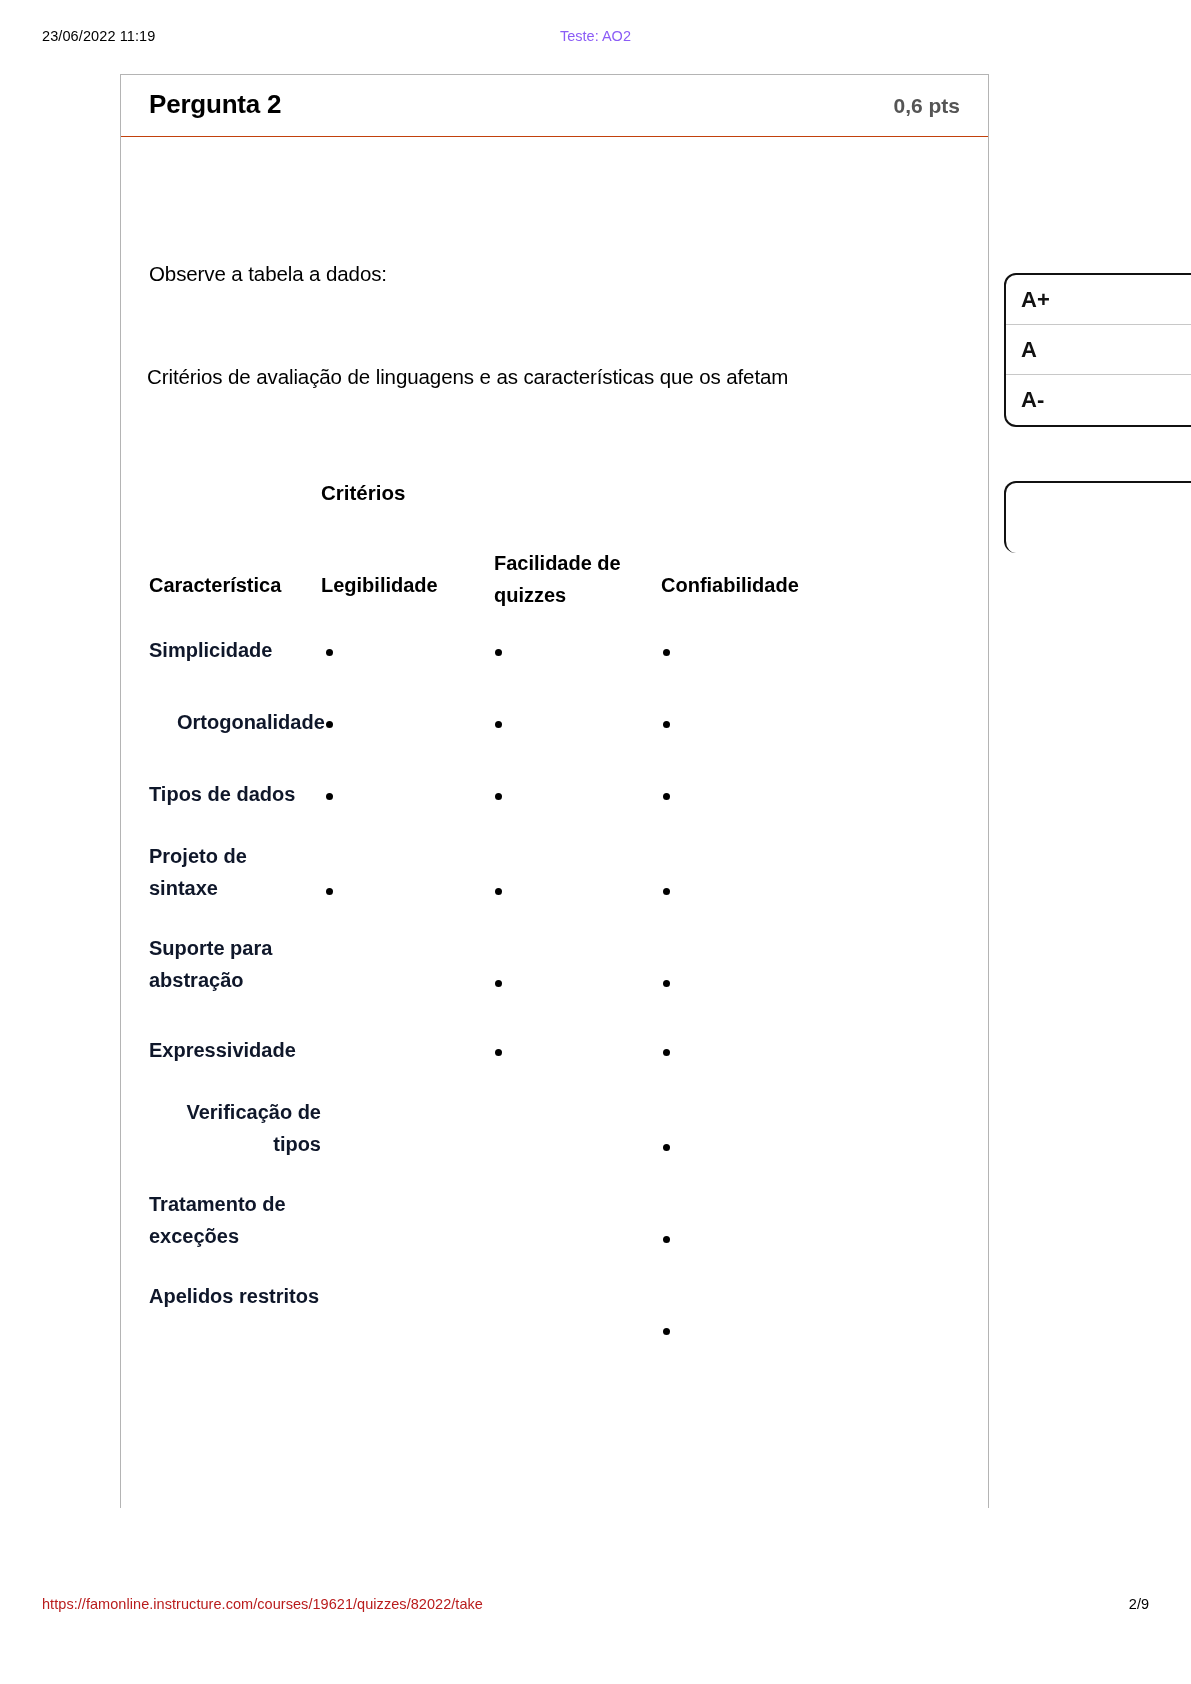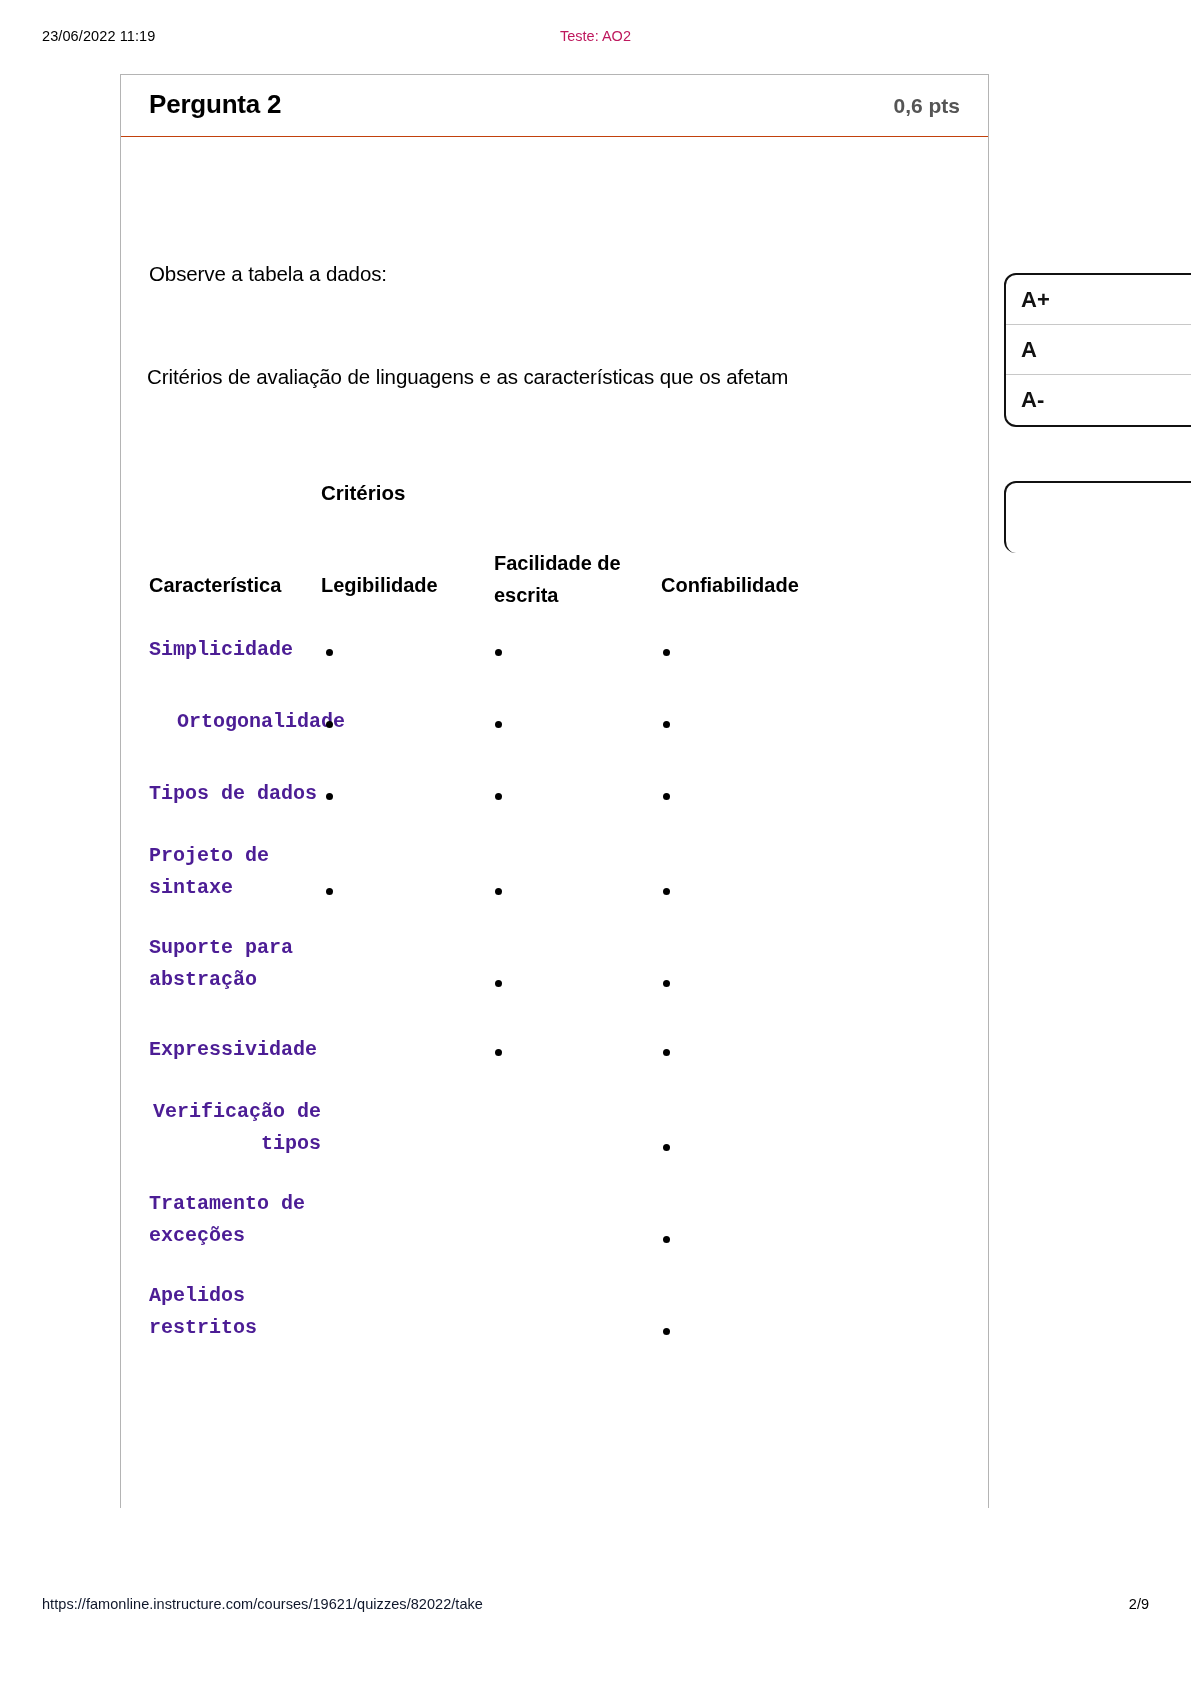--- a/index.html
+++ b/index.html
@@ -33,38 +33,38 @@
     letter-spacing: 0.1px;
     white-space: nowrap;
   }
   .print-header .ph-title {
     position: absolute;
     left: 0;
     top: 0;
     width: 1191px;
     text-align: center;
     font-size: 14.5px;
-    color: #be185d;
+    color: #8b5cf6;
     white-space: nowrap;
   }
 
   
   .print-footer {
     position: absolute;
     bottom: 68px;
     left: 0;
     width: 1191px;
     height: 20px;
   }
   .print-footer .pf-url {
     position: absolute;
     left: 42px;
     top: 0;
     font-size: 14.5px;
-    color: #0f172a;
+    color: #b91c1c;
     white-space: nowrap;
     letter-spacing: 0.05px;
   }
   .print-footer .pf-page {
     position: absolute;
     right: 42px;
     top: 0;
     font-size: 14.5px;
     color: #000;
     white-space: nowrap;
@@ -164,24 +164,23 @@
   }
   .trow {
     position: relative;
     width: 800px;
   }
   .rowlabel {
     position: absolute;
     left: 0;
     font-size: 20px;
     font-weight: bold;
-    color: #4c1d95;
+    color: #0f172a;
     line-height: 1.62;
     width: 172px;
-    font-family: Liberation Mono, monospace;
   }
   .dot {
     position: absolute;
     width: 7px;
     height: 7px;
     background: #000;
     border-radius: 50%;
   }
   .dot.c1 { left: 177px; }
   .dot.c2 { left: 346px; }
@@ -244,21 +243,21 @@
     <div class="para para-observe">Observe a tabela a dados:</div>
     <div class="para para-caption">Critérios de avaliação de linguagens e as características que os afetam</div>
 
     <div class="crit-table">
 
       <div class="crit-spanhead">Critérios</div>
 
       <div class="thead">
         <div class="th th-0">Característica</div>
         <div class="th th-1">Legibilidade</div>
-        <div class="th th-2">Facilidade de escrita</div>
+        <div class="th th-2">Facilidade de quizzes</div>
         <div class="th th-3">Confiabilidade</div>
       </div>
 
       <div class="tbody" id="tbody">
           <div class="trow" style="height: 72px;">
             <div class="rowlabel" style="top: 12px; white-space: nowrap;">Simplicidade</div>
             <span class="dot c1" style="top: 27px;"></span>
             <span class="dot c2" style="top: 27px;"></span>
             <span class="dot c3" style="top: 27px;"></span>
           </div>

